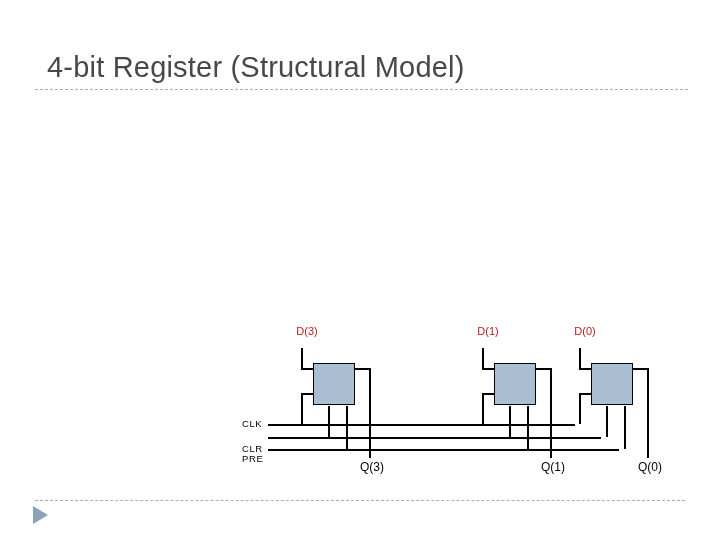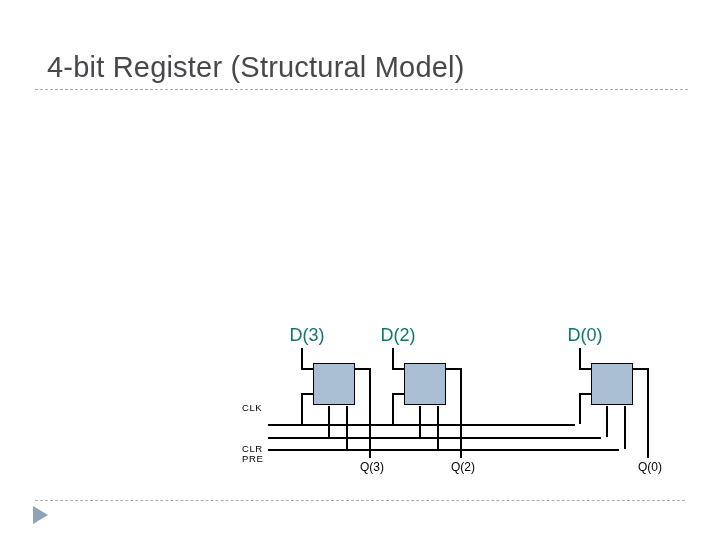--- a/index.html
+++ b/index.html
@@ -37,21 +37,21 @@
   .ff-1{left:392px;}
   .ff-2{left:482px;}
   .ff-3{left:579px;text-decoration:underline;}
 
   .ln{position:absolute;background:#000;}
   .vln{width:1.5px;}
   .hln{height:1.5px;}
 
   .d-label{
     position:absolute;top:-23px;left:6px;transform:translateX(-50%);
-    font-size:18px;color:#0f766e;white-space:nowrap;
+    font-size:11px;color:#b91c1c;white-space:nowrap;
   }
   .q-label{
     position:absolute;top:112px;left:71px;transform:translateX(-50%);
     font-size:12px;color:#000;white-space:nowrap;
   }
   .d-drop{left:0;top:0;height:21px;}
   .d-stub{left:0;top:20px;width:13px;}
   .clk-stub{left:0;top:45px;width:13px;}
   .clk-drop{left:0;top:45px;height:31px;}
   .ff-block{
@@ -64,21 +64,21 @@
   .q-drop{left:68px;top:20px;height:90px;}
 
   .bus{position:absolute;height:1.5px;background:#000;left:268px;}
   .bus-clk{top:424px;width:307px;}
   .bus-pre{top:437px;width:333px;}
   .bus-clr{top:449px;width:351px;}
   .bus-label{
     position:absolute;left:242px;font-size:9.5px;letter-spacing:0.6px;
     color:#000;line-height:11px;
   }
-  .bus-label-clk{top:402px;text-align:center;}
+  .bus-label-clk{top:418px;text-align:center;}
   .bus-label-pre{top:453px;}
   .bus-label-clr{top:443px;}
 
   
   .triangle{
     position:absolute;left:33px;top:506px;width:0;height:0;
     border-top:9px solid transparent;border-bottom:9px solid transparent;
     border-left:15px solid #8da3b8;
   }
 </style>
@@ -100,34 +100,34 @@
       <div class="ff-block"></div>
       <div class="ln hln clk-stub"></div>
       <div class="ln vln clk-drop"></div>
       <div class="ln vln pre-drop"></div>
       <div class="ln vln clr-drop"></div>
       <div class="ln hln q-stub"></div>
       <div class="ln vln q-drop"></div>
       <span class="q-label">Q(3)</span>
     </div>
 
-    <div class="ff ff-1">
-      <span class="d-label">D(2)</span>
+
+    <div class="ff ff-2">
+      <span class="d-label">D(1)</span>
       <div class="ln vln d-drop"></div>
       <div class="ln hln d-stub"></div>
       <div class="ff-block"></div>
       <div class="ln hln clk-stub"></div>
       <div class="ln vln clk-drop"></div>
       <div class="ln vln pre-drop"></div>
       <div class="ln vln clr-drop"></div>
       <div class="ln hln q-stub"></div>
       <div class="ln vln q-drop"></div>
-      <span class="q-label">Q(2)</span>
+      <span class="q-label">Q(1)</span>
     </div>
-
 
     <div class="ff ff-3">
       <span class="d-label">D(0)</span>
       <div class="ln vln d-drop"></div>
       <div class="ln hln d-stub"></div>
       <div class="ff-block"></div>
       <div class="ln hln clk-stub"></div>
       <div class="ln vln clk-drop"></div>
       <div class="ln vln pre-drop"></div>
       <div class="ln vln clr-drop"></div>

